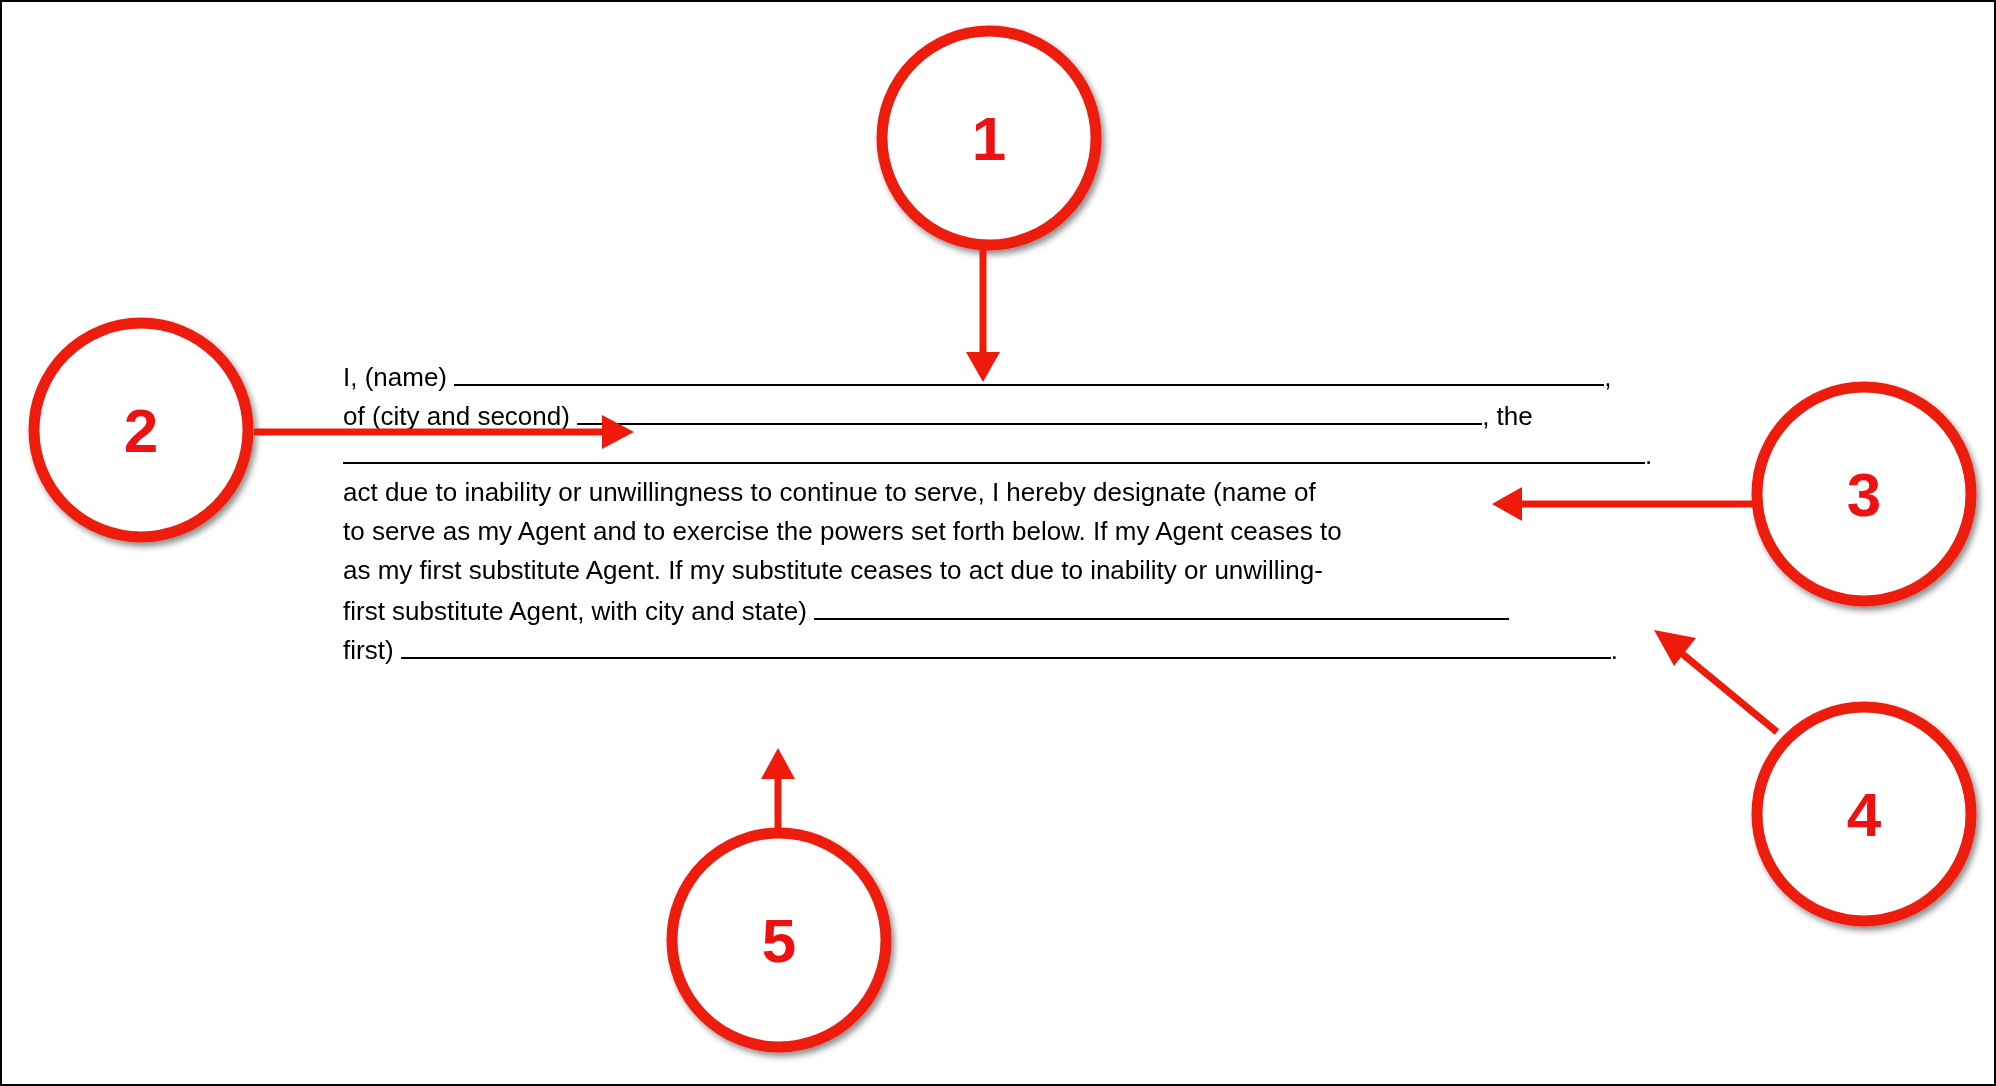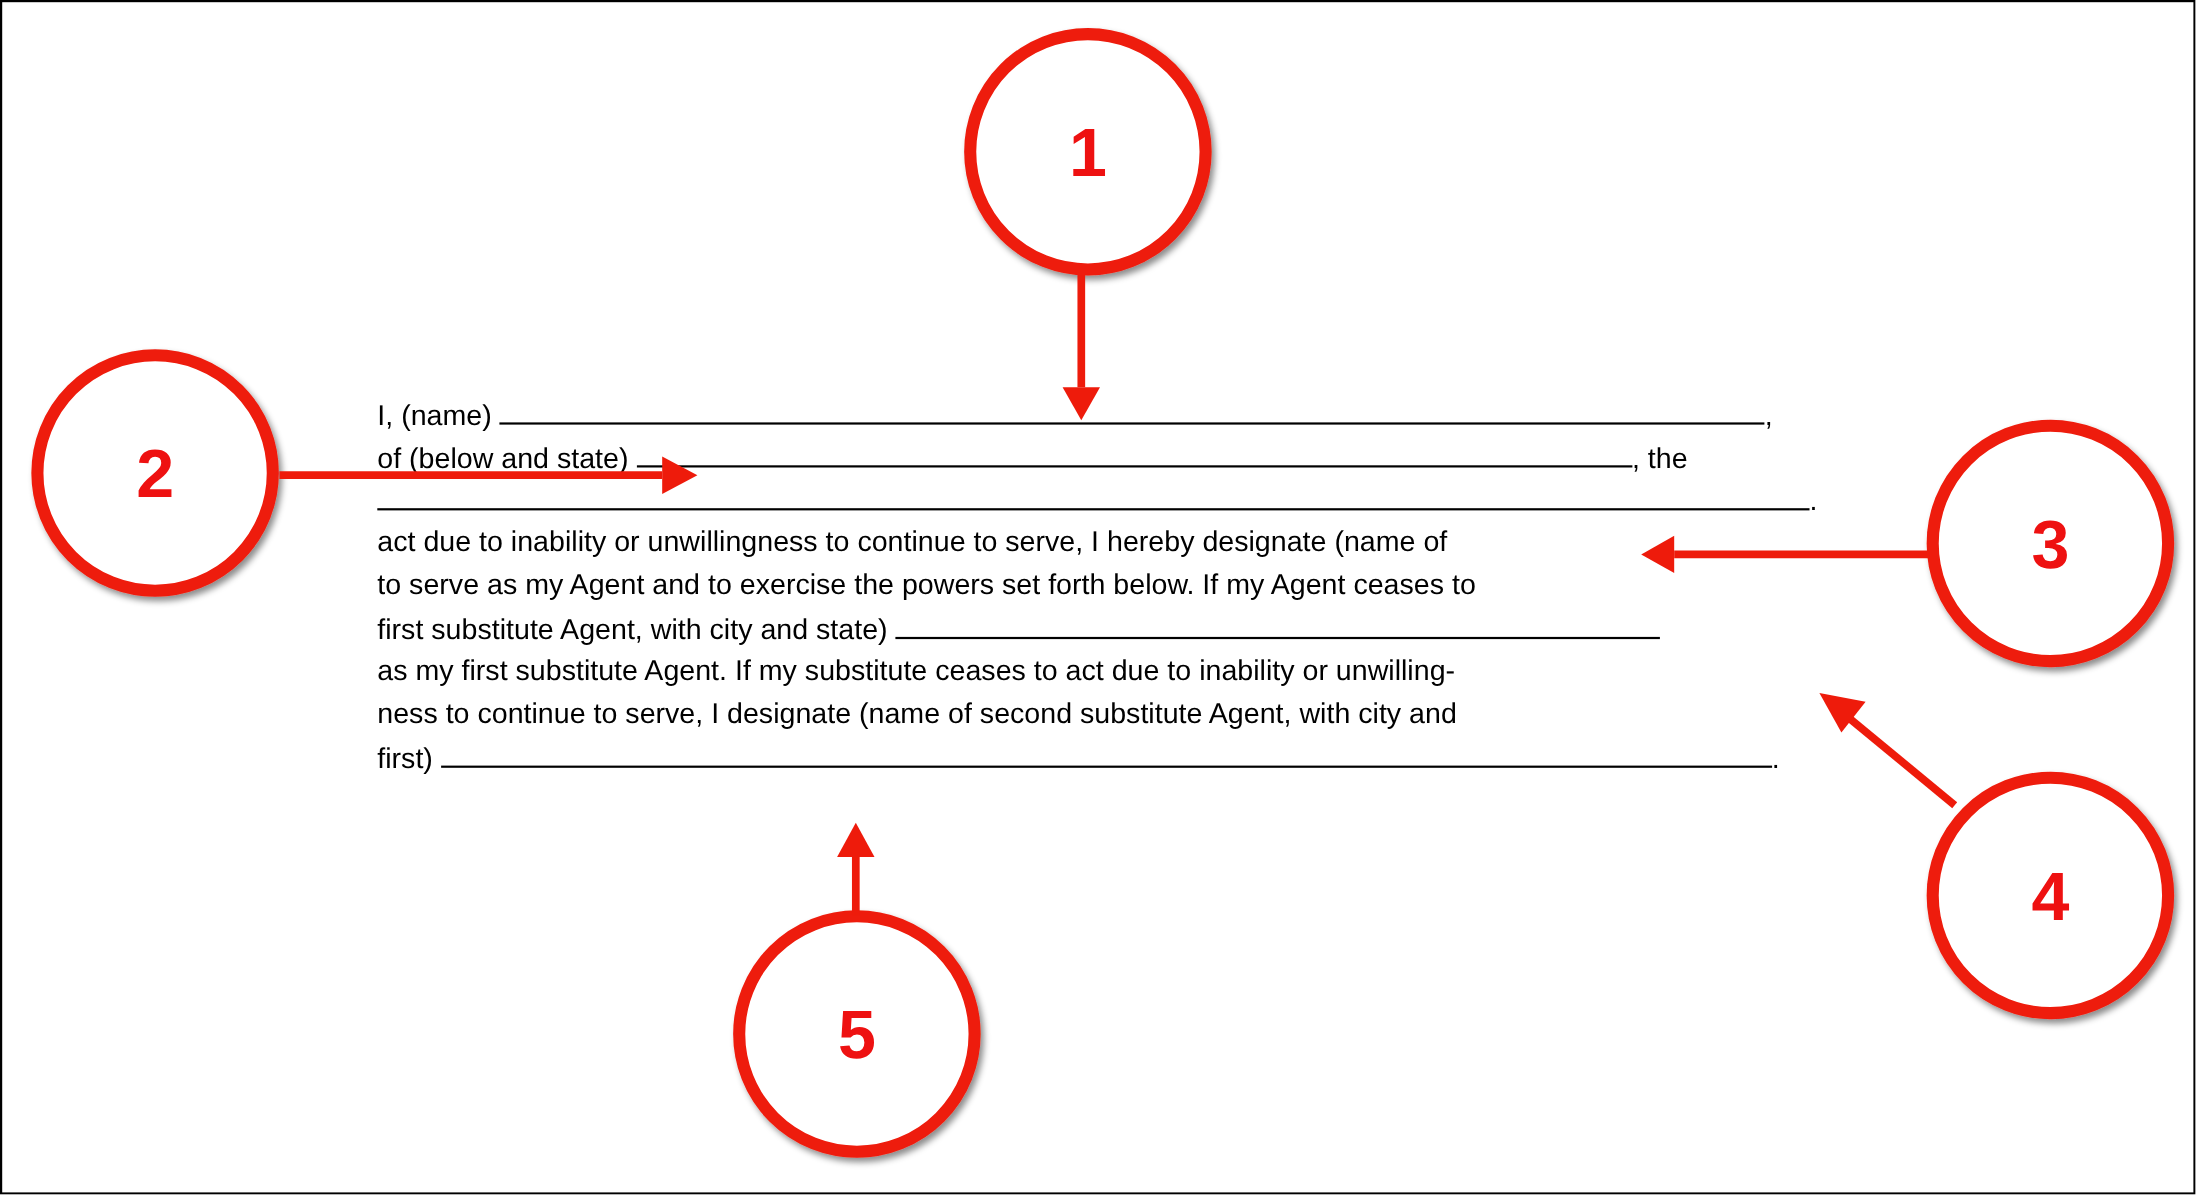--- a/index.html
+++ b/index.html
@@ -33,27 +33,26 @@
     fill: #ee1111;
   }
 </style>
 </head>
 <body>
 
 <div id="canvas">
 
   <div id="doc-text">
     <div class="line"><span>I, (name) </span><span class="blank" style="width:1150px"></span><span>,</span></div>
-    <div class="line"><span>of (below and state) </span><span class="blank" style="width:905px"></span><span>, the</span></div>
+    <div class="line"><span>of (city and second) </span><span class="blank" style="width:905px"></span><span>, the</span></div>
     <div class="line"><span class="blank" style="width:1302px"></span><span>.</span></div>
     <div class="line"><span>act due to inability or unwillingness to continue to serve, I hereby designate (name of</span></div>
     <div class="line"><span>to serve as my Agent and to exercise the powers set forth below. If my Agent ceases to</span></div>
+    <div class="line"><span>as my first substitute Agent. If my substitute ceases to act due to inability or unwilling-</span></div>
     <div class="line"><span>first substitute Agent, with city and state) </span><span class="blank" style="width:695px"></span></div>
-    <div class="line"><span>as my first substitute Agent. If my substitute ceases to act due to inability or unwilling-</span></div>
-    <div class="line"><span>ness to continue to serve, I designate (name of second substitute Agent, with city and</span></div>
     <div class="line"><span>first) </span><span class="blank" style="width:1210px"></span><span>.</span></div>
   </div>
 
   <svg id="overlay" viewBox="0 0 1996 1086" xmlns="http://www.w3.org/2000/svg">
     <defs>
       <filter id="shadow" x="-20%" y="-20%" width="140%" height="140%">
         <feDropShadow dx="3" dy="4" stdDeviation="3" flood-color="#000000" flood-opacity="0.45"></feDropShadow>
       </filter>
     </defs>
 

